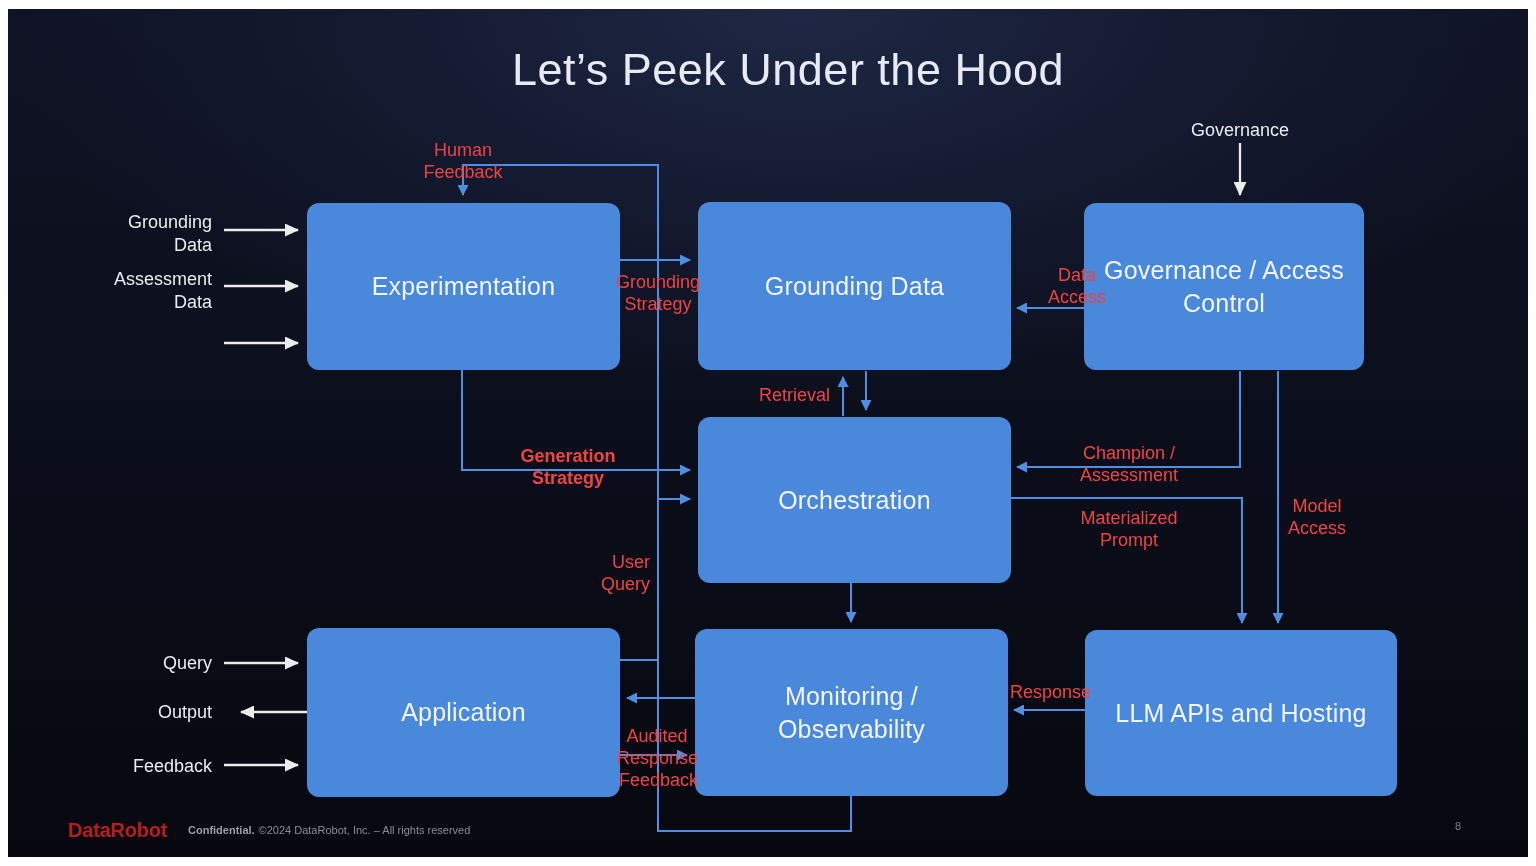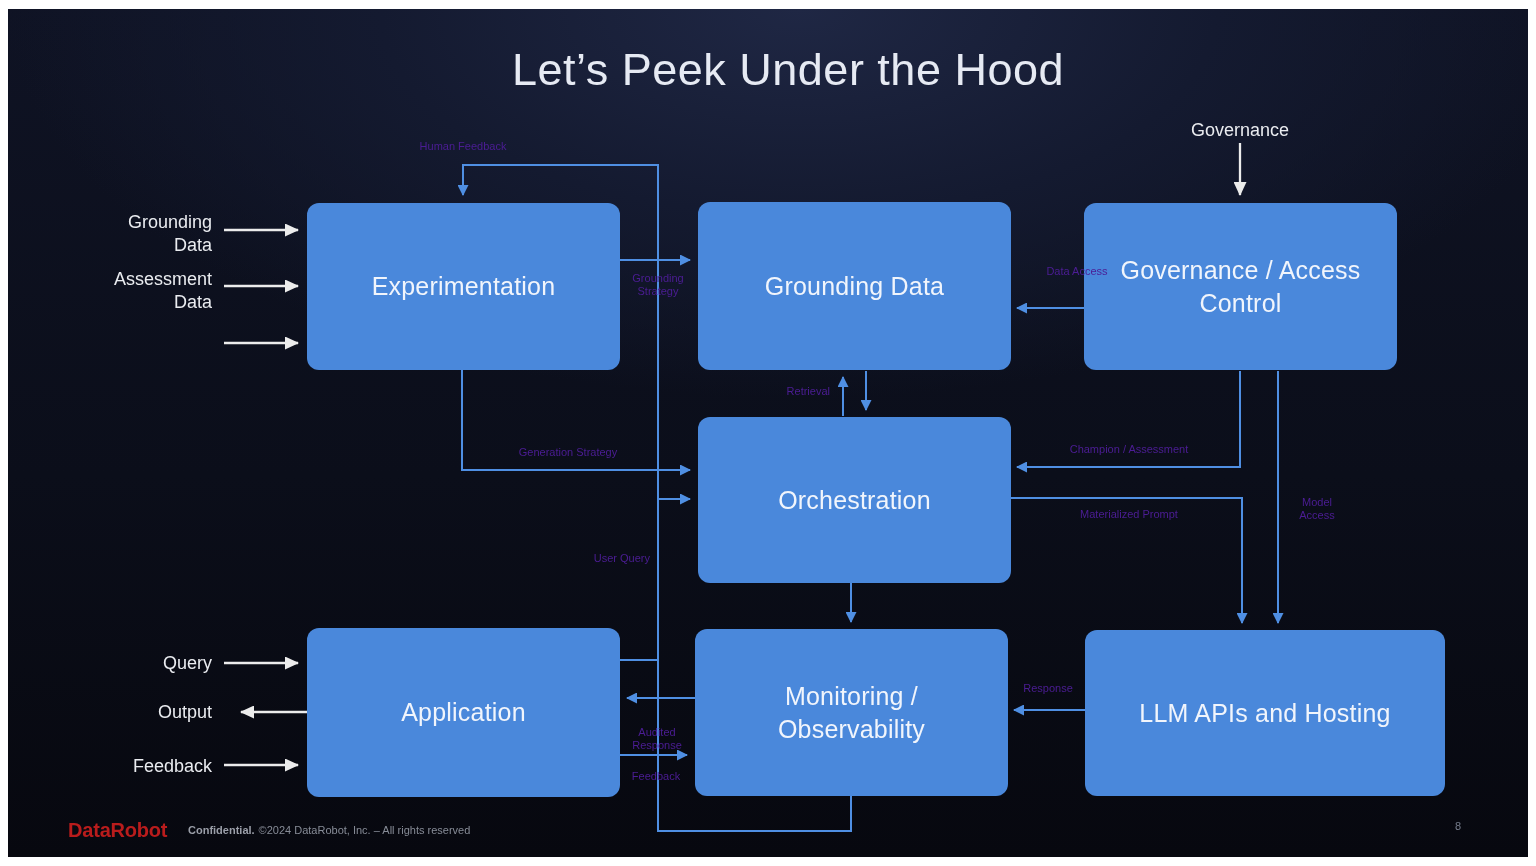--- a/index.html
+++ b/index.html
@@ -10,21 +10,21 @@
            radial-gradient(1100px 540px at 52% 0%, #1f2744 0%, #141a30 38%, rgba(11,14,25,0) 72%),
            linear-gradient(180deg, #0f1324 0%, #0b0e1a 55%, #07080f 100%);
   }
   .title{position:absolute;left:0;right:0;top:44px;text-align:center;
          font-size:45px;font-weight:300;letter-spacing:0.5px;color:#e6eaf3;margin-left:40px;}
   svg.wires{position:absolute;left:0;top:0;width:1536px;height:866px;pointer-events:none;}
   .box{position:absolute;background:#4a88db;border-radius:12px;
        display:flex;align-items:center;justify-content:center;text-align:center;
        color:#f1f5fc;font-size:25px;line-height:1.3;letter-spacing:0.2px;}
   .box span{display:block;}
-  .elabel{position:absolute;color:#4c1d95;font-size:11px;line-height:1.22;text-align:center;}
+  .elabel{position:absolute;color:#ef4444;font-size:18px;line-height:1.22;text-align:center;}
   .elabel.right{text-align:right;}
   .ilabel{position:absolute;color:#eaecf0;font-size:18px;line-height:1.25;text-align:right;width:120px;}
   .footer-logo{position:absolute;left:68px;top:819px;color:#b91c1c;font-size:20px;font-weight:700;letter-spacing:-0.2px;text-align:right;}
   .footer-note{position:absolute;left:188px;top:824px;font-size:11px;color:#878c97;}
   .footer-note .b{font-weight:700;color:#9b9fa9;}
   .footer-note .r{margin-left:4px;}
   .pagenum{position:absolute;left:1450px;top:820px;width:16px;text-align:center;font-size:11px;color:#767d8c;}
 </style>
 </head>
 <body>
@@ -72,42 +72,42 @@
       <path d="M224,765 L298,765" marker-end="url(#arrW)"></path>
     </g>
   </svg>
 
   <div class="box" style="left:307px;top:203px;width:313px;height:167px;">
     <span>Experimentation</span>
   </div>
   <div class="box" style="left:698px;top:202px;width:313px;height:168px;">
     <span>Grounding Data</span>
   </div>
-  <div class="box" style="left:1084px;top:203px;width:313px;height:167px;">
+  <div class="box" style="left:1084px;top:203px;width:280px;height:167px;">
     <span style="max-width:270px;">Governance / Access Control</span>
   </div>
   <div class="box" style="left:698px;top:417px;width:313px;height:166px;">
     <span>Orchestration</span>
   </div>
   <div class="box" style="left:307px;top:628px;width:313px;height:169px;">
     <span>Application</span>
   </div>
   <div class="box" style="left:695px;top:629px;width:313px;height:167px;">
     <span style="max-width:230px;">Monitoring / Observability</span>
   </div>
-  <div class="box" style="left:1085px;top:630px;width:360px;height:166px;">
+  <div class="box" style="left:1085px;top:630px;width:312px;height:166px;">
     <span>LLM APIs and Hosting</span>
   </div>
 
   <div class="elabel" style="left:403px;top:140px;width:120px;">Human Feedback</div>
   <div class="elabel" style="left:615px;top:272px;width:86px;">Grounding Strategy</div>
   <div class="elabel" style="left:1011px;top:265px;width:70px;margin-left:31px;">Data Access</div>
   <div class="ilabel" style="left:1188px;top:119px;width:104px;text-align:center;">Governance</div>
   <div class="elabel right" style="left:730px;top:385px;width:100px;">Retrieval</div>
-  <div class="elabel" style="left:488px;top:446px;width:160px;">Generation Strategy</div>
+  <div class="elabel" style="left:488px;top:446px;width:160px;font-weight:bold;">Generation Strategy</div>
   <div class="elabel right" style="left:560px;top:552px;width:90px;">User Query</div>
   <div class="elabel" style="left:1039px;top:443px;width:180px;">Champion / Assessment</div>
   <div class="elabel" style="left:1074px;top:508px;width:110px;">Materialized Prompt</div>
   <div class="elabel" style="left:1284px;top:496px;width:66px;">Model Access</div>
   <div class="elabel" style="left:1010px;top:682px;width:76px;">Response</div>
   <div class="elabel" style="left:617px;top:705px;width:80px;margin-top:21px;">Audited Response</div>
   <div class="elabel" style="left:619px;top:770px;width:74px;">Feedback</div>
 
   <div class="ilabel" style="left:92px;top:211px;">Grounding Data</div>
   <div class="ilabel" style="left:92px;top:268px;">Assessment Data</div>

